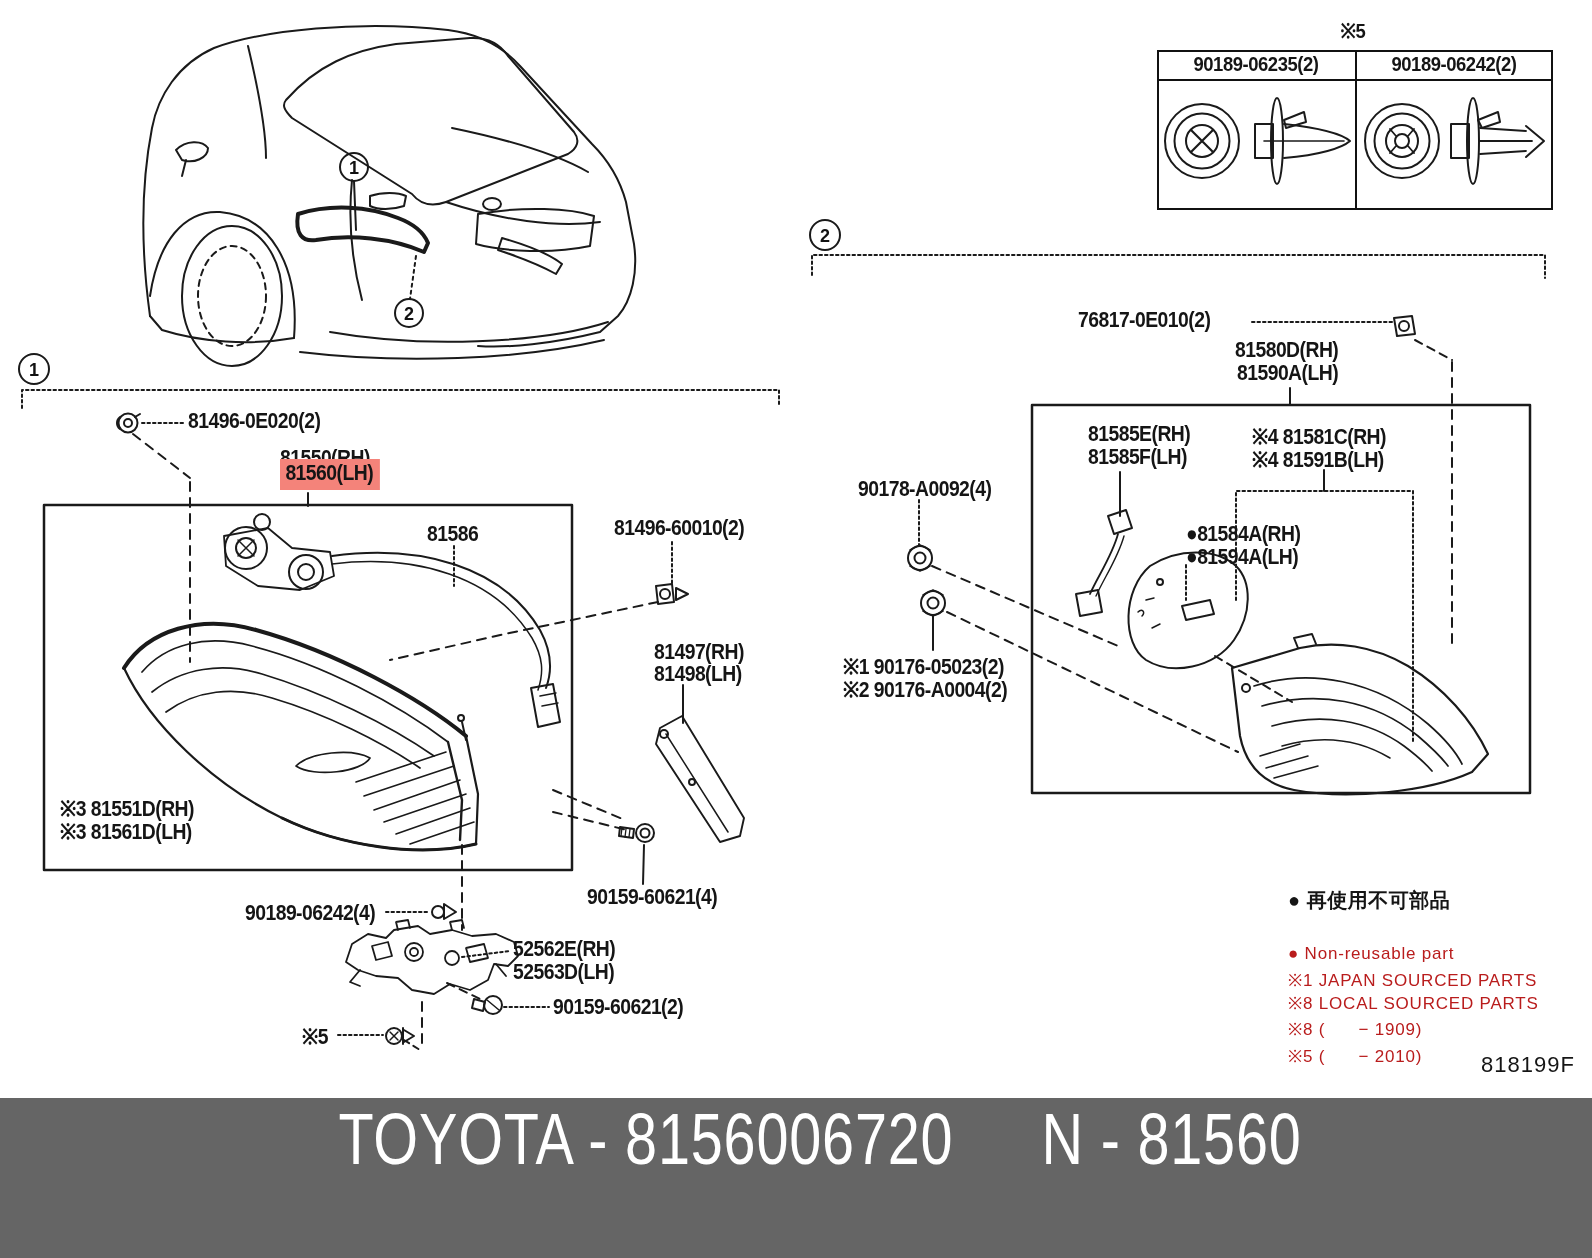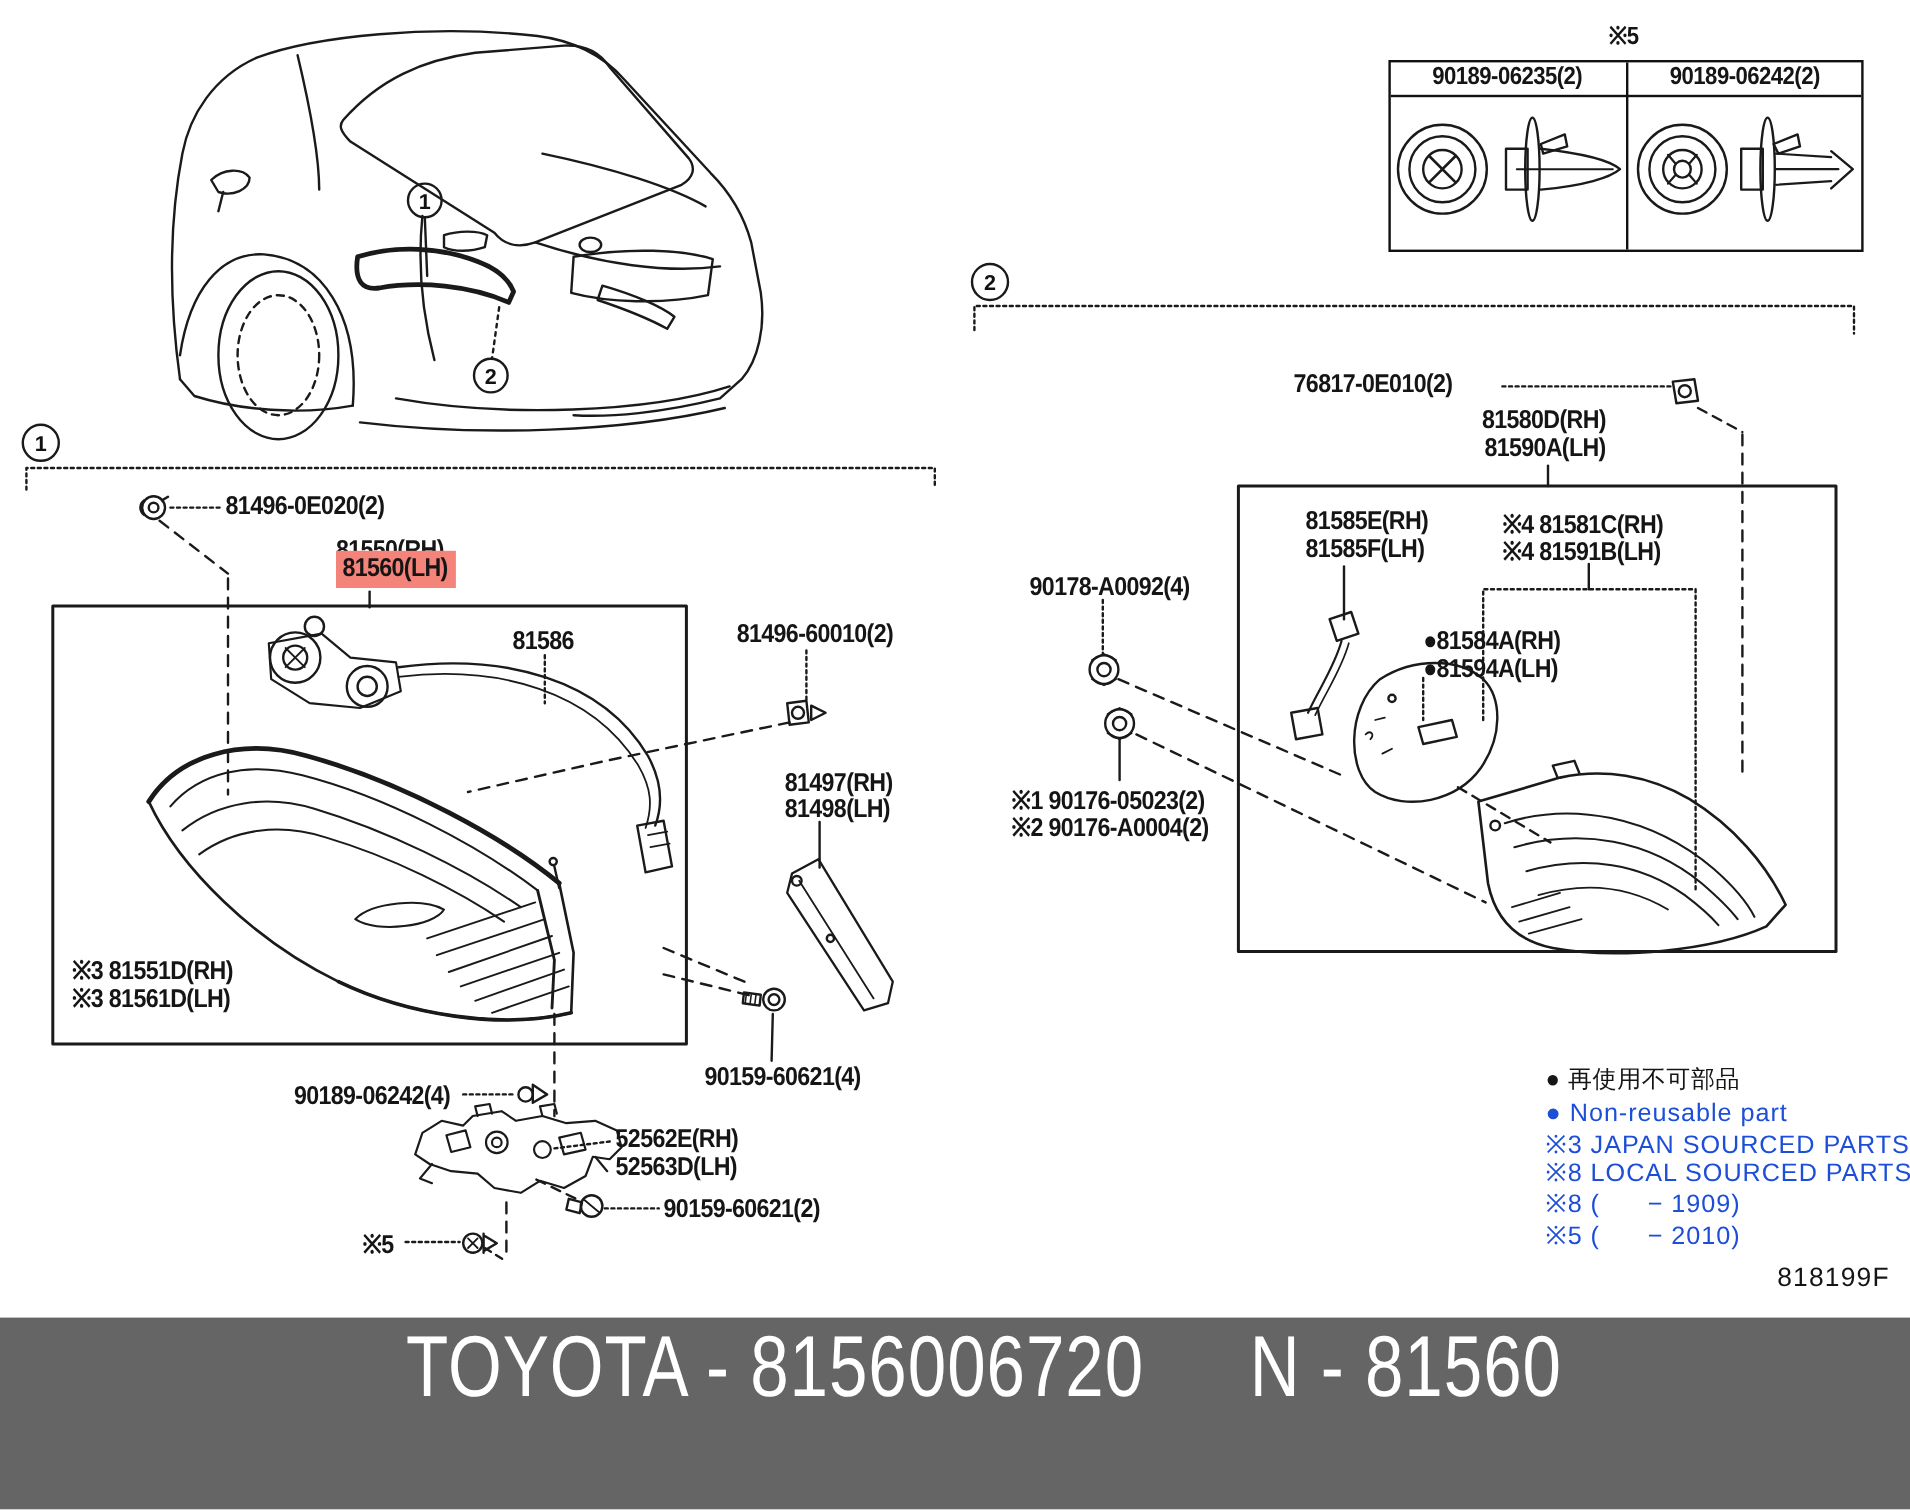--- a/index.html
+++ b/index.html
@@ -6,22 +6,22 @@
   body{width:1592px;height:1258px;position:relative;overflow:hidden;
        font-family:"Liberation Sans",sans-serif;color:#111;}
   .stage{position:absolute;inset:0;}
   svg.art{position:absolute;left:0;top:0;}
   .lbl{position:absolute;line-height:1.05;white-space:pre;}
   .pl{font-weight:bold;font-size:21.5px;letter-spacing:-0.6px;color:#151515;
       transform:scaleX(.9);transform-origin:left top;}
   .plc{font-weight:bold;font-size:20.5px;letter-spacing:-0.5px;color:#151515;
       transform:translateX(-50%) scaleX(.9);transform-origin:center top;}
   .hl{padding:3px 8px 5px 6px;}
-  .leg{font-size:21px;letter-spacing:.8px;color:#1d4ed8;}
-  .legjp{font-size:20px;font-weight:normal;letter-spacing:.5px;color:#151515;}
+  .leg{font-size:17px;letter-spacing:.8px;color:#b91c1c;margin-top:28px;}
+  .legjp{font-size:20px;font-weight:bold;letter-spacing:.5px;color:#151515;}
   .figcode{font-size:22px;letter-spacing:1px;color:#151515;}
   .clip-table{position:absolute;left:1157px;top:50px;width:396px;height:160px;
       border:2.5px solid #111;box-sizing:border-box;background:transparent;}
   .clip-table .hdr{position:absolute;left:0;top:0;right:0;height:27px;
       border-bottom:2.5px solid #111;}
   .clip-table .vdiv{position:absolute;top:0;bottom:0;left:50%;width:0;
       border-left:2.5px solid #111;}
   .banner{position:absolute;left:0;top:1098px;width:1592px;height:160px;
       display:flex;align-items:flex-start;justify-content:center;padding-left:24px;}
   .banner-scale{display:flex;gap:110px;transform:scaleX(.8);transform-origin:center;}
@@ -283,21 +283,21 @@
 <div class="clip-table">
   <div class="hdr"></div>
   <div class="vdiv"></div>
 </div>
 <div class="lbl plc" style="left:1353px;top:20px">※5</div>
 <div class="lbl plc" style="left:1256px;top:53px">90189-06235(2)</div>
 <div class="lbl plc" style="left:1454px;top:53px">90189-06242(2)</div>
 
 <div class="lbl legjp" style="left:1288px;top:890px">● 再使用不可部品</div>
 <div class="lbl leg" style="left:1288px;top:917px">● Non-reusable part</div>
-<div class="lbl leg" style="left:1288px;top:944px">※3 JAPAN SOURCED PARTS</div>
+<div class="lbl leg" style="left:1288px;top:944px">※1 JAPAN SOURCED PARTS</div>
 <div class="lbl leg" style="left:1288px;top:967px">※8 LOCAL SOURCED PARTS</div>
 <div class="lbl leg" style="left:1288px;top:993px">※8 (      − 1909)</div>
 <div class="lbl leg" style="left:1288px;top:1020px">※5 (      − 2010)</div>
 <div class="lbl figcode" style="left:1481px;top:1053px">818199F</div>
 
 <div class="banner" style="background: rgb(101, 101, 101);">
   <div class="banner-scale">
     <span style="color: rgb(255, 255, 255);">TOYOTA - 8156006720</span>
     <span style="color: rgb(255, 255, 255);">N - 81560</span>
   </div>

